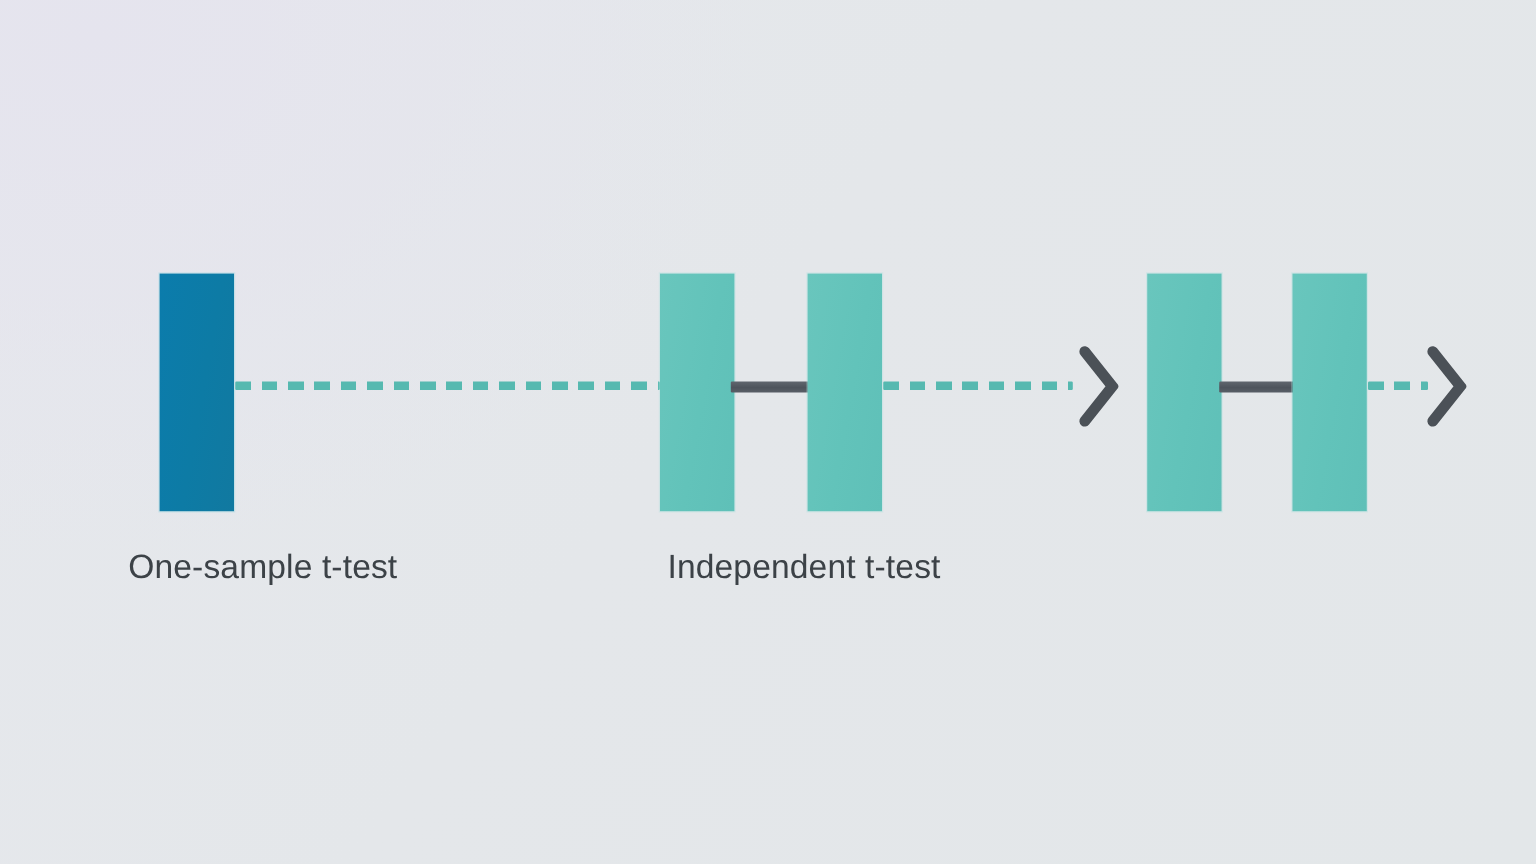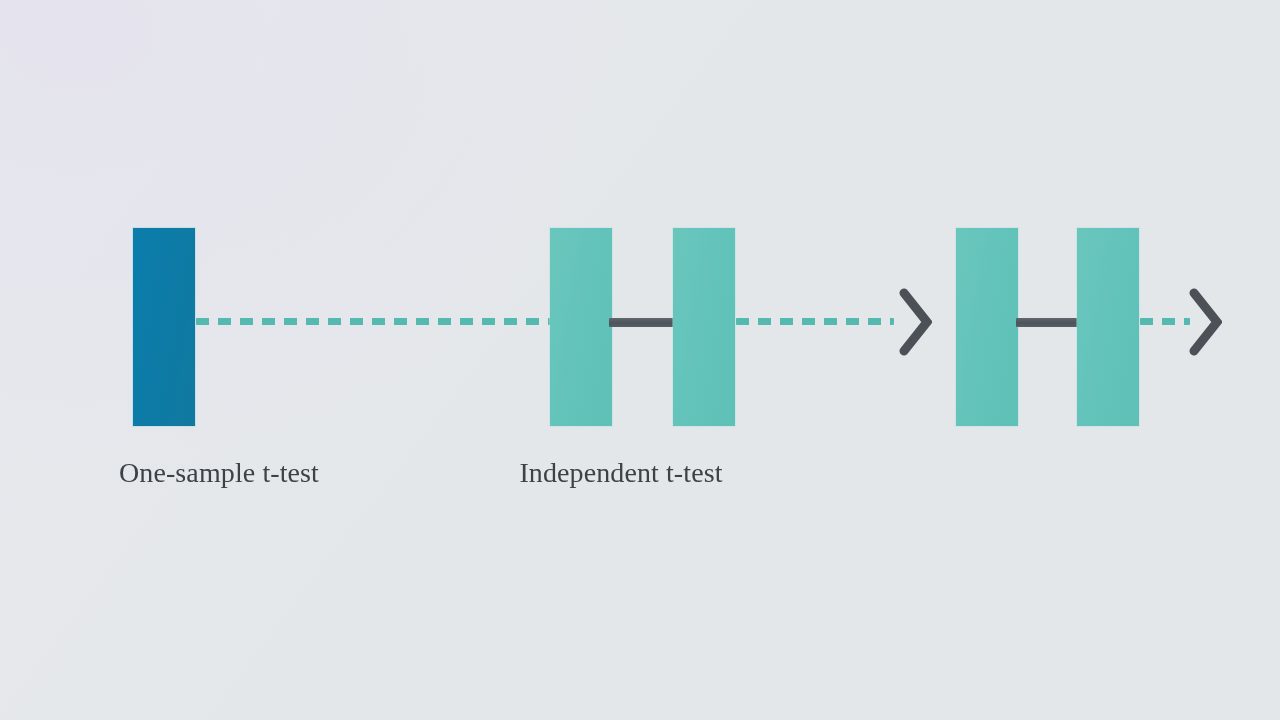--- a/index.html
+++ b/index.html
@@ -76,39 +76,39 @@
   
   .group-label {
     position: absolute;
     top: 457px;
     text-align: center;
     color: #3c4247;
     font-size: 28px;
     font-weight: 400;
     letter-spacing: 0.1px;
     white-space: nowrap;
-    font-family: Liberation Serif, serif;
+    font-family: Liberation Sans, sans-serif;
   }
 </style>
 </head>
 <body>
 
 <div id="canvas">
 
   <div class="flow-line" style="left:196px; width:354px;"></div>
   <div class="flow-line" style="left:736px; width:158px;"></div>
   <div class="flow-line" style="left:1140px; width:50px;"></div>
 
   <div class="bar primary" style="left:133px;"></div>
   <div class="group-label" style="left:44px; width:350px;">One-sample t-test</div>
 
   <div class="bar accent" style="left:550px;"></div>
   <div class="connector" style="left:609px; width:67px;"></div>
   <div class="bar accent" style="left:673px;"></div>
-  <div class="group-label" style="left:446px; width:350px;">Independent t-test</div>
+  <div class="group-label" style="left:495px; width:350px;">Independent t-test</div>
 
   <div class="chevron" style="left:898px;">
     <svg viewBox="0 0 34 74" xmlns="http://www.w3.org/2000/svg">
       <polyline points="6,8 29,37 6,66" fill="none" stroke="#4b5157" stroke-width="9" stroke-linecap="round" stroke-linejoin="miter"></polyline>
     </svg>
   </div>
 
   <div class="bar accent" style="left:956px;"></div>
   <div class="connector" style="left:1016px; width:64px;"></div>
   <div class="bar accent" style="left:1077px;"></div>

